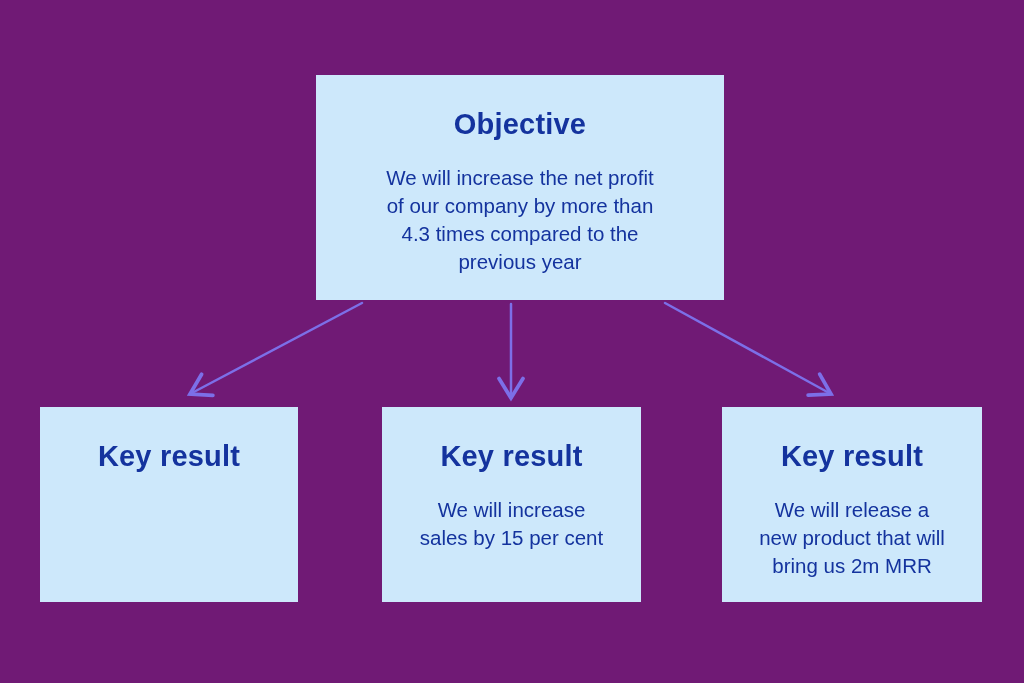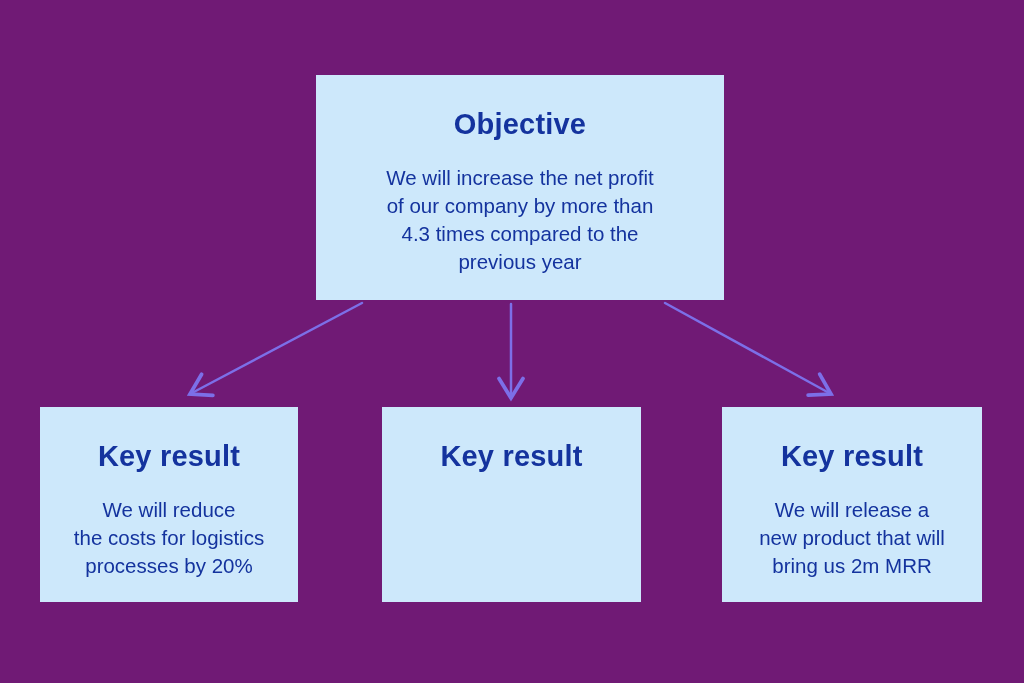--- a/index.html
+++ b/index.html
@@ -61,27 +61,26 @@
         <path d="M -13 -8 L 0 0 L -13 8" fill="none" stroke="#7C6FE8" stroke-width="2.5" stroke-linecap="round" stroke-linejoin="miter"></path>
       </marker>
     </defs>
     <path d="M 362 303 L 190 394" fill="none" stroke="#7C6FE8" stroke-width="2.5" stroke-linecap="round" marker-end="url(#openArrowhead)"></path>
     <path d="M 511 304 L 511 398" fill="none" stroke="#7C6FE8" stroke-width="2.5" stroke-linecap="round" marker-end="url(#openArrowhead)"></path>
     <path d="M 665 303 L 831 394" fill="none" stroke="#7C6FE8" stroke-width="2.5" stroke-linecap="round" marker-end="url(#openArrowhead)"></path>
   </svg>
 
   <div class="node" id="kr-node-1">
     <div class="node-title">Key result</div>
-    <div class="node-body">We will reduce
-the costs for logistics
-processes by 20%</div>
   </div>
 
   <div class="node" id="kr-node-2">
     <div class="node-title">Key result</div>
+    <div class="node-body">We will increase
+sales by 15 per cent</div>
   </div>
 
   <div class="node" id="kr-node-3">
     <div class="node-title">Key result</div>
     <div class="node-body">We will release a
 new product that will
 bring us 2m MRR</div>
   </div>
 
 </div>

